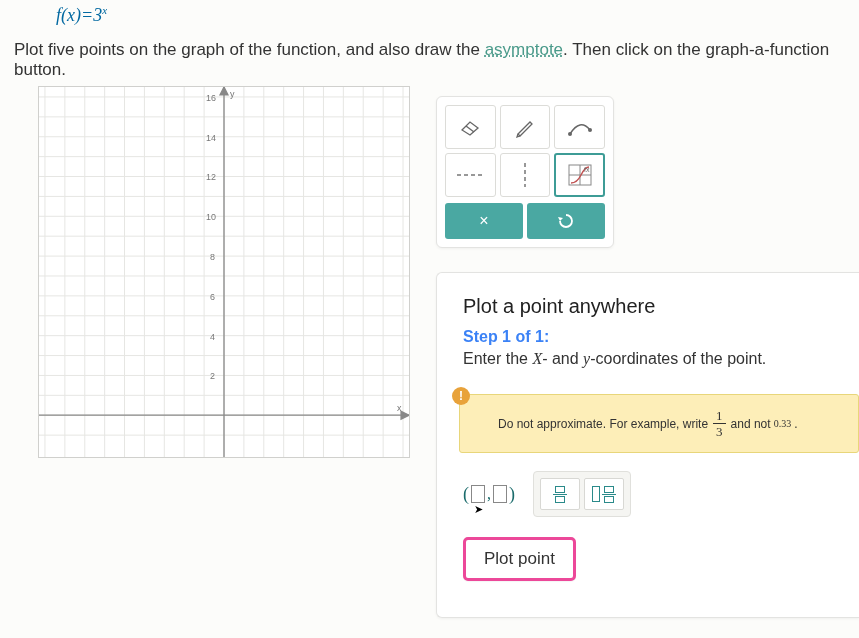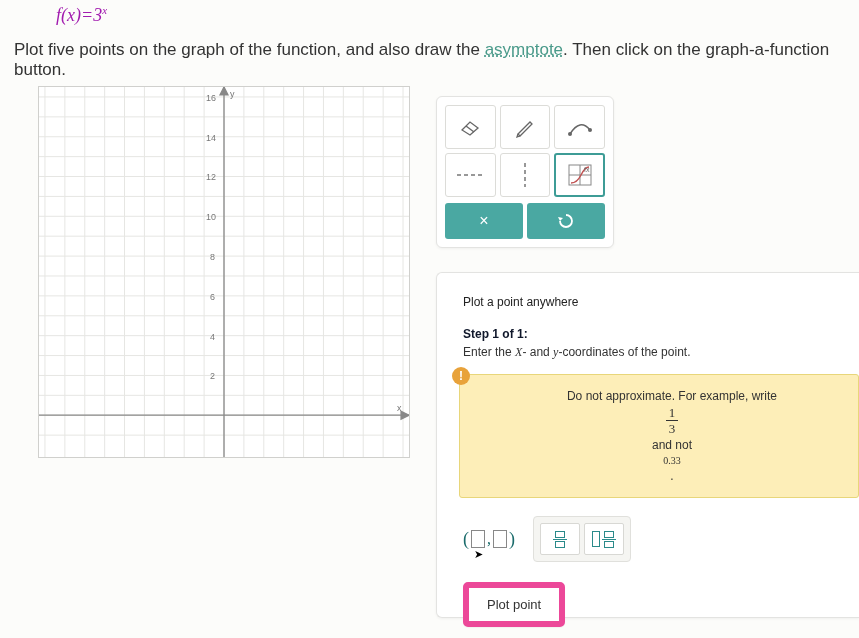--- a/index.html
+++ b/index.html
@@ -12,21 +12,21 @@
     overflow: hidden;
     position: relative;
   }
   .equation {
     position: absolute;
     top: 4px;
     left: 56px;
     font-family: 'Times New Roman', serif;
     font-size: 18px;
     font-style: italic;
-    color: #a21caf;
+    color: #0369a1;
   }
   .equation .fn { font-style: italic; }
   .equation .sup { font-size: 11px; vertical-align: super; font-style: italic; }
   .instructions {
     position: absolute;
     top: 40px;
     left: 14px;
     font-size: 17px;
     color: #333;
   }
@@ -102,34 +102,34 @@
     right: 0;
     bottom: 20px;
     background: #fff;
     border: 1px solid #e3e3e1;
     border-right: none;
     border-radius: 6px 0 0 6px;
     padding: 22px 18px 18px 26px;
     box-shadow: 0 1px 3px rgba(0,0,0,0.05);
   }
   .panel-title {
-    font-size: 12px;
+    font-size: 20px;
     color: #222;
-    margin-bottom: 18px;
+    margin-bottom: 10px;
   }
   .step-label {
-    font-size: 12px;
+    font-size: 16px;
     font-weight: bold;
-    color: #0f172a;
+    color: #3b82f6;
     margin-bottom: 4px;
   }
   .step-desc {
-    font-size: 12px;
+    font-size: 16px;
     color: #333;
-    margin-bottom: 14px;
+    margin-bottom: 26px;
   }
   .step-desc .math-x, .step-desc .math-y {
     font-family: 'Times New Roman', serif;
     font-style: italic;
   }
   .warning {
     background: #fdeeb8;
     border: 1px solid #e8d67a;
     border-radius: 3px;
     padding: 14px 12px 14px 12px;
@@ -154,21 +154,20 @@
     justify-content: center;
   }
   .warning-text {
     font-size: 12px;
     color: #333;
     padding-left: 26px;
     display: flex;
     align-items: center;
     flex-wrap: wrap;
     gap: 3px;
-    flex-direction: column;
   }
   .frac {
     display: inline-flex;
     flex-direction: column;
     align-items: center;
     font-family: 'Times New Roman', serif;
     font-size: 13px;
     line-height: 1;
     vertical-align: middle;
     margin: 0 2px;
@@ -241,23 +240,23 @@
   }
   .helper-btn .mixed {
     display: flex; align-items: center; gap: 2px;
   }
   .helper-btn .mixed .whole {
     width: 8px; height: 16px; border: 1px solid #2a8a8a;
   }
   .plot-btn {
     padding: 9px 18px;
     background: #fff;
-    border: 6px solid #ec4899;
+    border: 3px solid #ec4899;
     border-radius: 5px;
-    font-size: 13px;
+    font-size: 17px;
     color: #333;
     cursor: pointer;
     box-shadow: 0 1px 1px rgba(0,0,0,0.04);
   }
 </style>
 </head>
 <body>
 
 <div class="equation">
   <span class="fn">f(x)</span><span>=</span><span>3</span><span class="sup">x</span>

